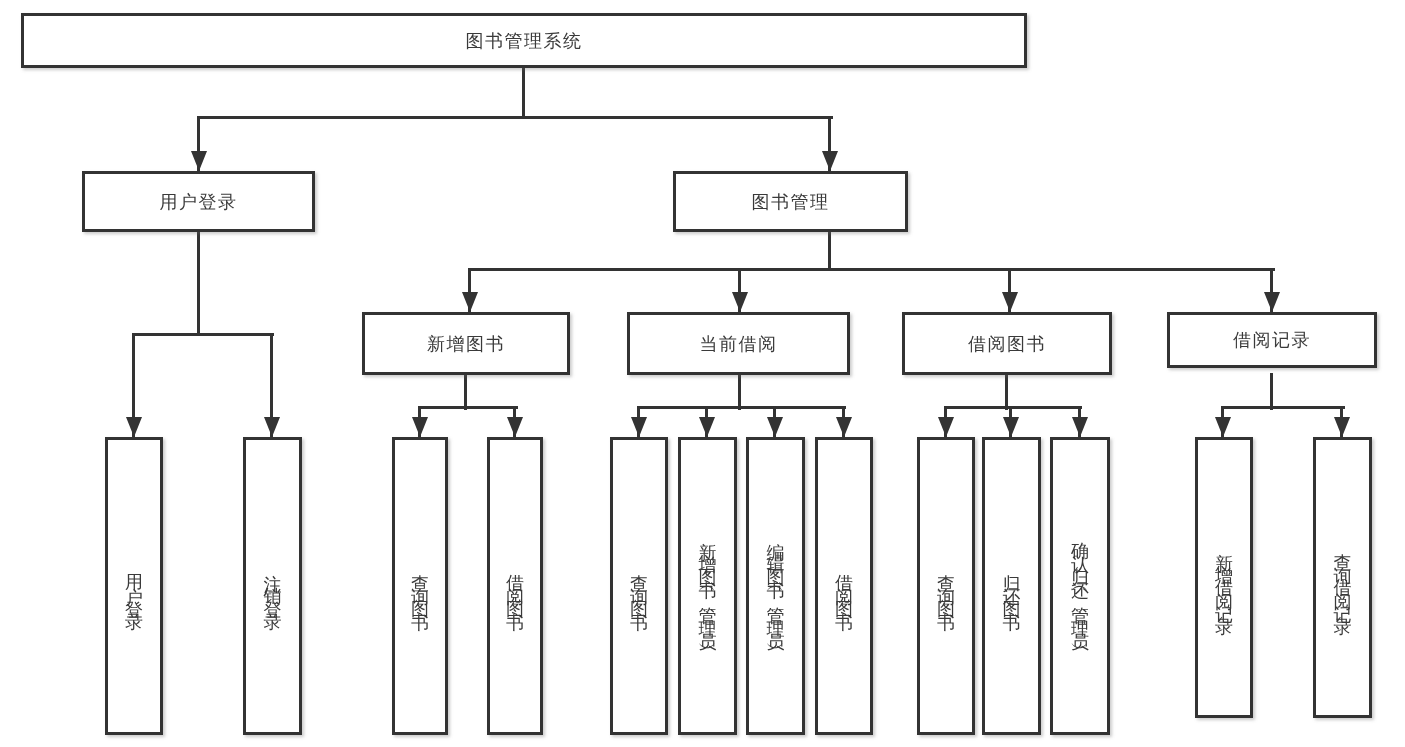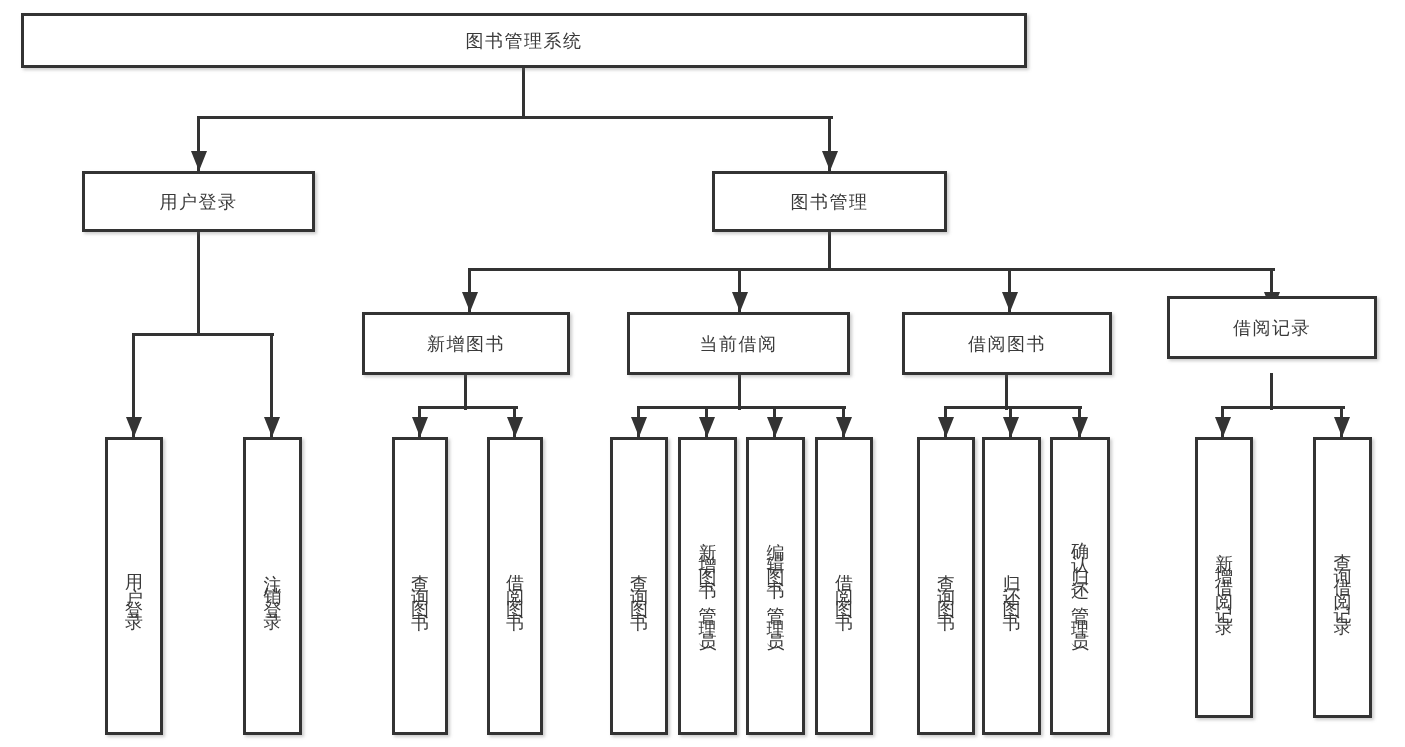--- a/index.html
+++ b/index.html
@@ -101,26 +101,26 @@
   <div class="arrow" style="left:836px;top:417px"></div>
   <div class="arrow" style="left:938px;top:417px"></div>
   <div class="arrow" style="left:1003px;top:417px"></div>
   <div class="arrow" style="left:1072px;top:417px"></div>
   <div class="arrow" style="left:1215px;top:417px"></div>
   <div class="arrow" style="left:1334px;top:417px"></div>
 
   <div class="box h-box" style="left:21px;top:13px;width:1006px;height:55px">图书管理系统</div>
 
   <div class="box h-box" style="left:82px;top:171px;width:233px;height:61px">用户登录</div>
-  <div class="box h-box" style="left:712px;top:171px;width:235px;height:61px">图书管理</div>
+  <div class="box h-box" style="left:673px;top:171px;width:235px;height:61px">图书管理</div>
 
   <div class="box h-box" style="left:362px;top:312px;width:208px;height:63px">新增图书</div>
   <div class="box h-box" style="left:627px;top:312px;width:223px;height:63px">当前借阅</div>
   <div class="box h-box" style="left:902px;top:312px;width:210px;height:63px">借阅图书</div>
-  <div class="box h-box" style="left:1167px;top:296px;width:210px;height:63px">借阅记录</div>
+  <div class="box h-box" style="left:1167px;top:312px;width:210px;height:56px">借阅记录</div>
 
   <div class="box v-box" style="left:105px;top:437px;width:58px;height:298px">
     <span class="vtxt">用户登录</span>
   </div>
   <div class="box v-box" style="left:243px;top:437px;width:59px;height:298px">
     <span class="vtxt">注销登录</span>
   </div>
   <div class="box v-box" style="left:392px;top:437px;width:56px;height:298px">
     <span class="vtxt">查询图书</span>
   </div>

